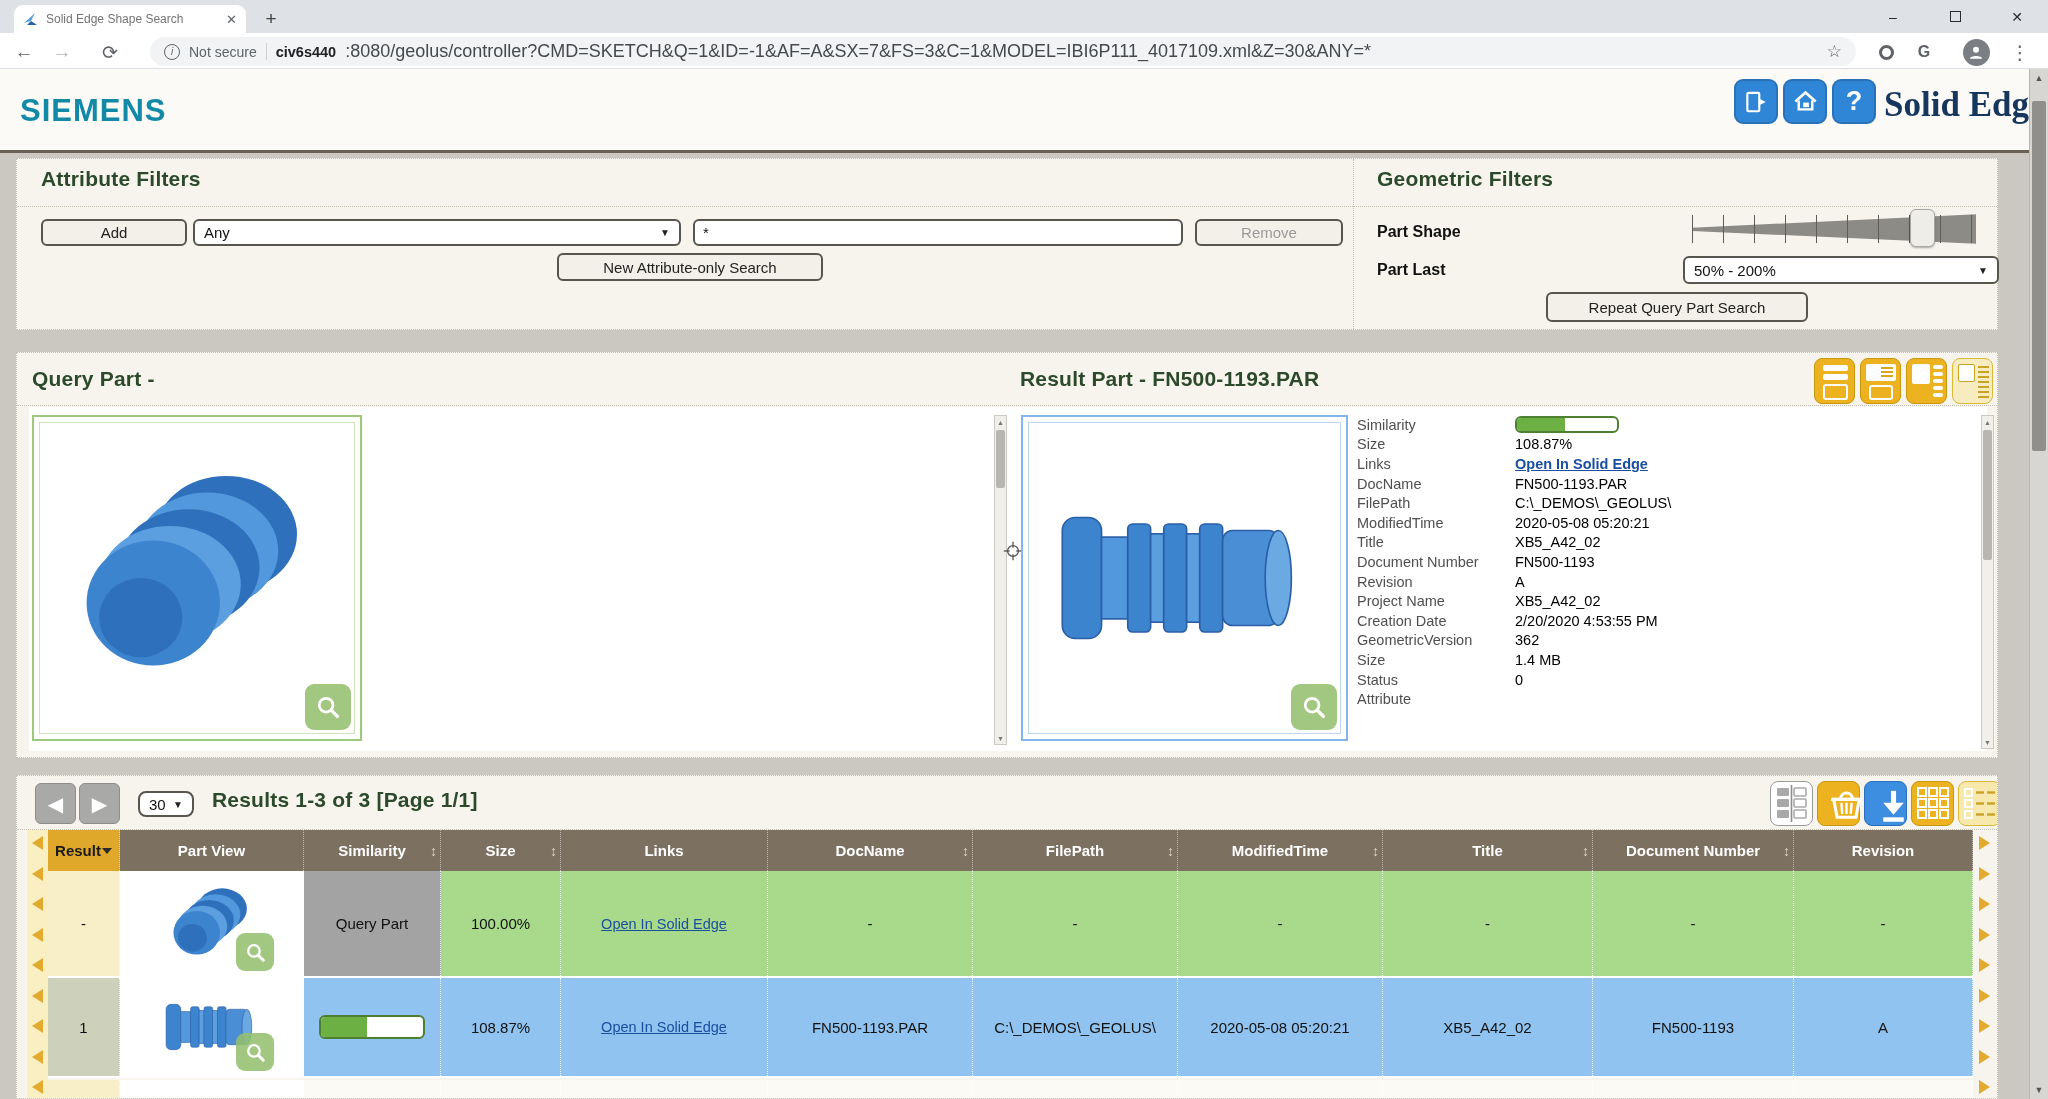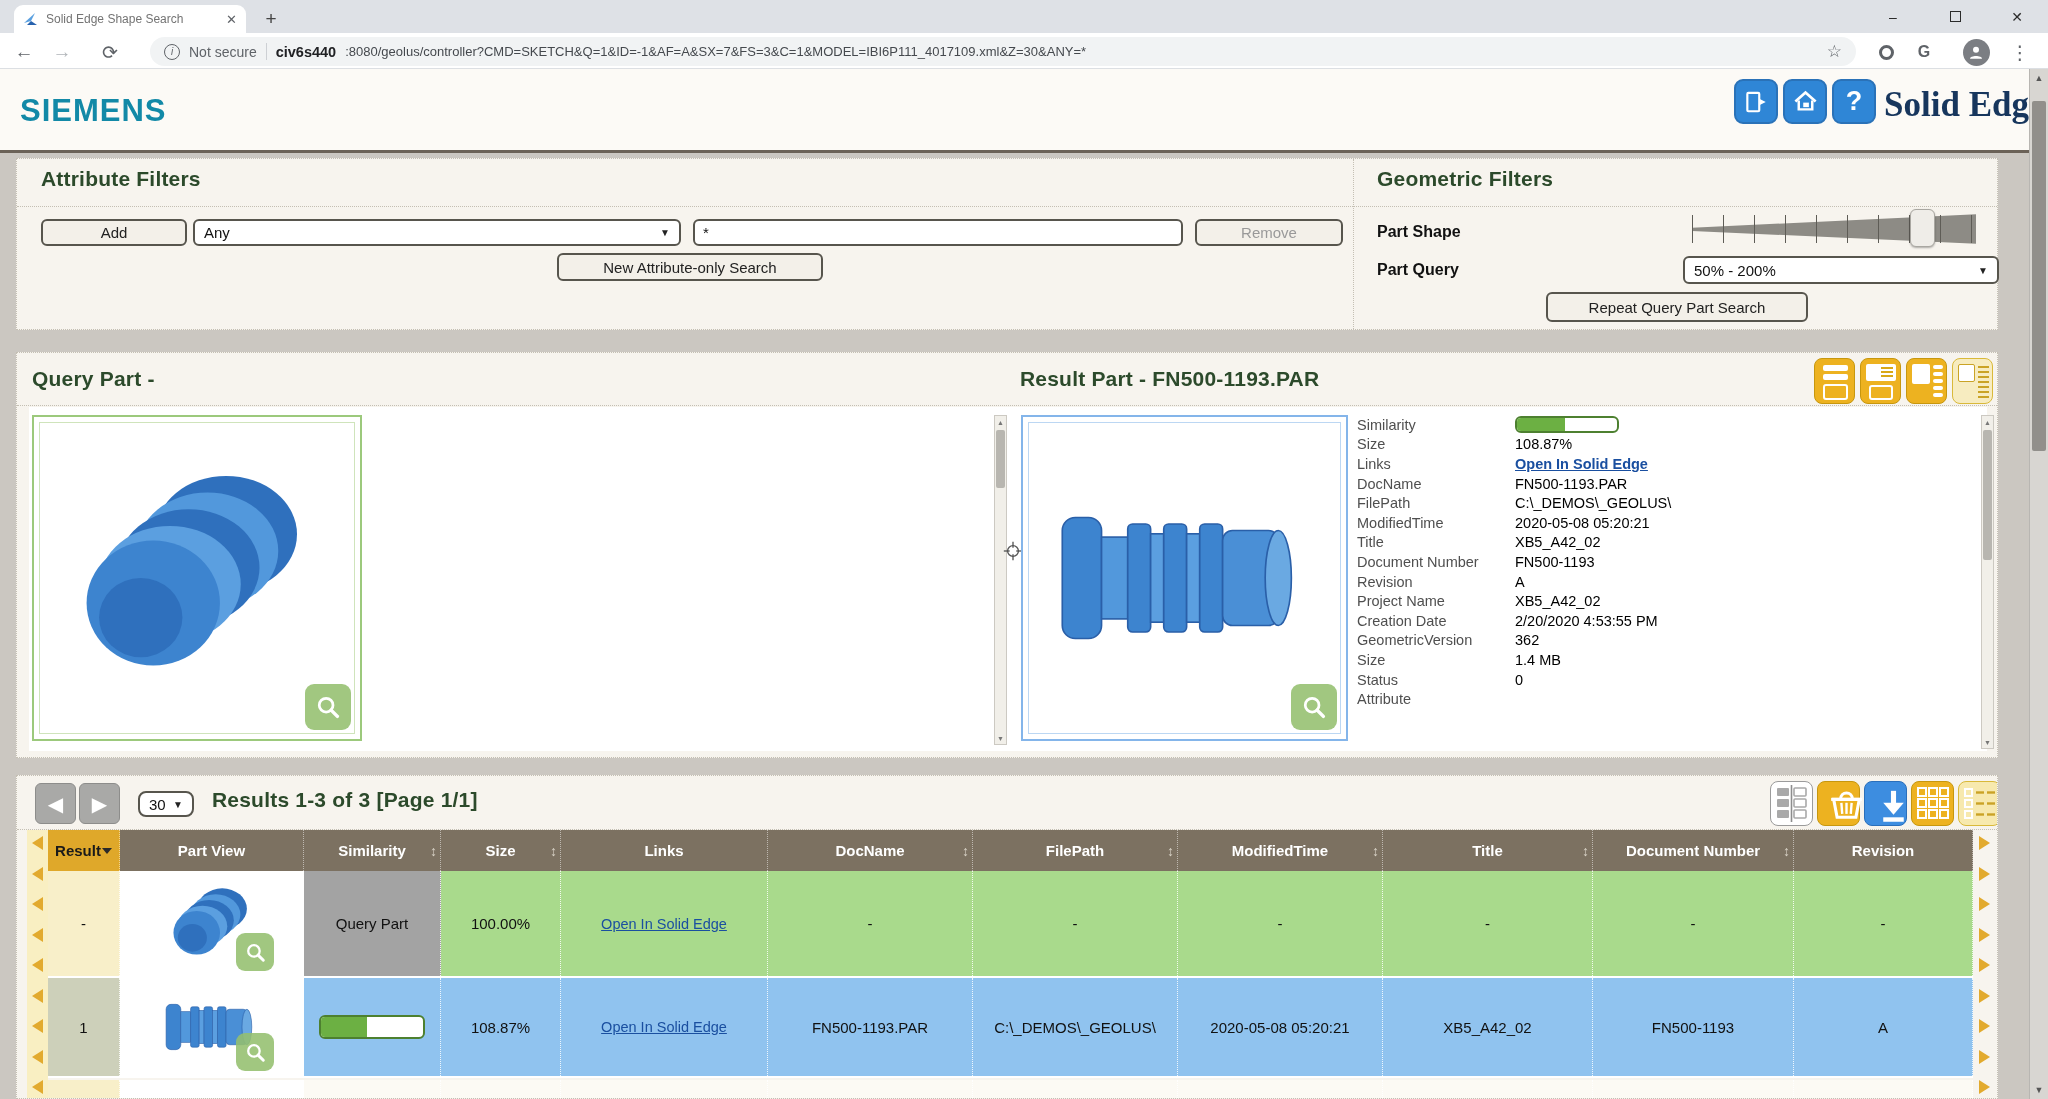--- a/index.html
+++ b/index.html
@@ -15,21 +15,21 @@
   .winctl{position:absolute;right:0;top:0;height:33px;display:flex}
   .wc{width:62px;display:flex;align-items:center;justify-content:center;color:#2b2b2b;font-size:14px}
   .wc-box{width:11px;height:11px;border:1.4px solid #2b2b2b}
   .navbar{position:absolute;top:33px;left:0;right:0;height:36px;background:#fff;border-bottom:1px solid #dcdfe3}
   .navic{position:absolute;top:38px;width:28px;height:28px;display:flex;align-items:center;justify-content:center;font-size:19px;color:#5f6368}
   .urlbar{position:absolute;left:150px;top:37px;width:1706px;height:29px;background:#f1f3f4;border-radius:15px;display:flex;align-items:center;padding:0 14px;gap:9px}
   .info-i{width:16px;height:16px;border:1.5px solid #5f6368;border-radius:50%;color:#5f6368;font-size:10px;display:flex;align-items:center;justify-content:center;font-style:italic;flex:none}
   .nsec{font-size:14px;color:#5f6368;white-space:nowrap}
   .udiv{width:1px;height:17px;background:#cdd0d4}
   .uhost{font-size:14.5px;color:#202124;font-weight:700;white-space:nowrap}
-  .upath{font-size:13px;color:#45494e;white-space:nowrap;overflow:hidden;flex:1}
+  .upath{font-size:18px;color:#45494e;white-space:nowrap;overflow:hidden;flex:1}
   .ustar{margin-left:auto;font-size:17px;color:#5f6368}
   .extring{width:15px;height:15px;border:3px solid #5f6368;border-radius:50%}
   .extg{font-size:16px;font-weight:bold;color:#5f6368}
   .avatar{width:27px;height:27px;border-radius:50%;background:#7b7e83;display:flex;align-items:center;justify-content:center}
 
   
   .apphdr{position:absolute;top:69px;left:0;right:19px;height:81px;background:#fcfaf6}
   .siemens{position:absolute;left:20px;top:24px;font-size:31px;font-weight:bold;letter-spacing:1px;color:#1289a7}
   .hicons{position:absolute;left:1734px;top:10px;display:flex;gap:5px}
   .hicon{width:44px;height:45px;background:#2f86d6;border:2px solid #2a72b8;border-radius:9px;display:flex;align-items:center;justify-content:center;color:#fff}
@@ -277,21 +277,21 @@
         <div class="tick" style="left:93px"></div>
           <div class="tick" style="left:124px"></div>
           <div class="tick" style="left:155px"></div>
         <div class="tick" style="left:186px"></div>
           <div class="tick" style="left:217px"></div>
           <div class="tick" style="left:248px"></div>
         <div class="tick" style="left:279px"></div>
       </div>
       <div class="shandle"></div>
     </div>
-    <div class="flabel" style="left:1360px;top:102px">Part Query</div>
+    <div class="flabel" style="left:1360px;top:102px">Part Last</div>
     <div class="sel" style="left:1666px;top:97px;width:316px;height:28px">
       <span>50% - 200%</span>
       <span class="car">▼</span>
     </div>
     <div class="btn" style="left:1529px;top:133px;width:262px;height:30px">Repeat Query Part Search</div>
   </div>
 
   <div class="panel" style="top:352px;height:406px">
     <div class="h2" style="left:15px;top:14px">Query Part -</div>
     <div class="h2" style="left:1003px;top:14px">Result Part - FN500-1193.PAR</div>

